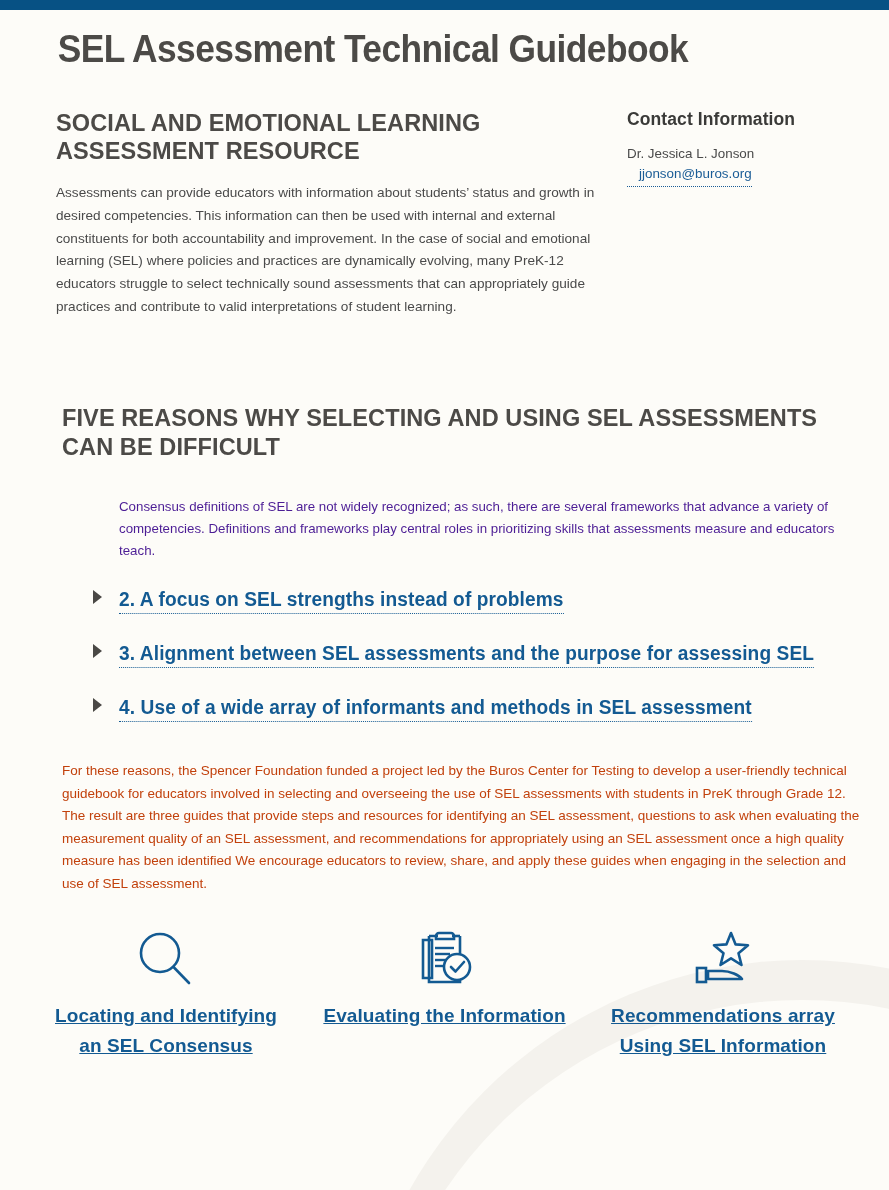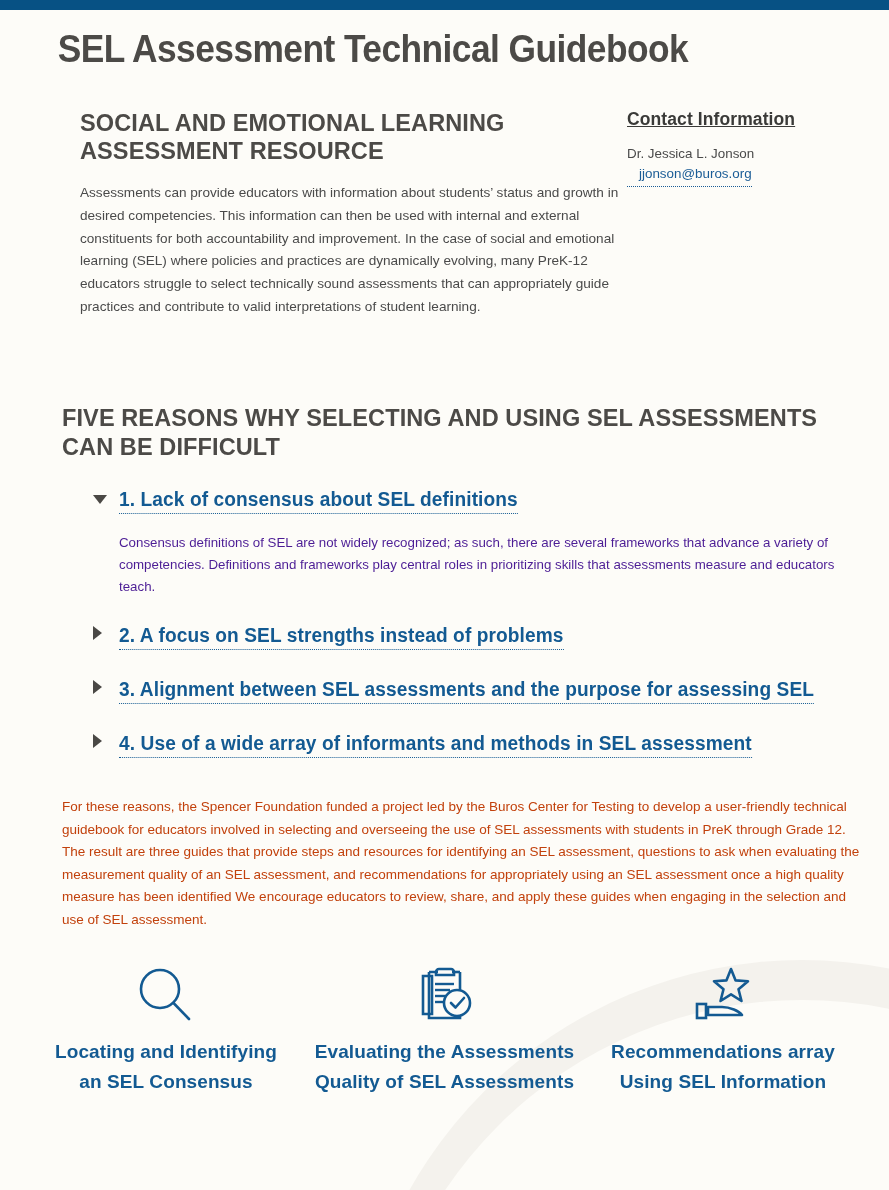--- a/index.html
+++ b/index.html
@@ -68,21 +68,21 @@
   }
 
   
   .top-cols {
     display: flex;
     padding: 38px 0 0 0;
     align-items: flex-start;
   }
   .col-left {
     width: 620px;
-    padding-left: 80px;
+    padding-left: 56px;
     box-sizing: border-box;
   }
   .col-right {
     width: 210px;
     padding-left: 7px;
     box-sizing: border-box;
   }
 
   .section-heading {
     margin: 0 0 16px 0;
@@ -103,21 +103,20 @@
     color: #4A4A4A;
   }
 
   .contact-heading {
     margin: 0 0 14px 0;
     font-size: 17.5px;
     font-weight: 700;
     color: #3A3A38;
     font-family: "Liberation Sans Narrow", "Liberation Sans", sans-serif;
     letter-spacing: 0.1px;
-    text-decoration: underline;
   }
   .contact-name {
     font-size: 13.4px;
     color: #4A4A4A;
     line-height: 1.55;
   }
   .contact-email {
     display: inline-block;
     font-size: 13.4px;
     color: #1A5C96;
@@ -233,20 +232,21 @@
     justify-content: center;
     margin-bottom: 10px;
   }
   .card-label {
     font-size: 19px;
     font-weight: 700;
     color: #135A92;
     line-height: 1.6;
     font-family: "Liberation Sans Narrow", "Liberation Sans", sans-serif;
     letter-spacing: 0.1px;
+    text-decoration: underline;
   }
 </style>
 </head>
 <body>
 
 <div class="watermark"></div>
 <div class="watermark2"></div>
 
 <div class="page">
 
@@ -265,24 +265,20 @@
       <a class="contact-email" href="#">jjonson@buros.org</a>
     </div>
   </div>
 
   <div class="reasons-wrap">
     <h2 class="reasons-heading">FIVE REASONS WHY SELECTING AND USING SEL ASSESSMENTS CAN BE DIFFICULT</h2>
 
     <div class="accordion">
 
       <div class="acc-item">
-        <div class="acc-head">
-          <span class="acc-marker"><span class="tri-down"></span></span>
-          <span class="acc-title">1. Lack of consensus about SEL definitions</span>
-        </div>
         <div class="acc-body">
           <p>Consensus definitions of SEL are not widely recognized; as such, there are several frameworks that advance a variety of competencies. Definitions and frameworks play central roles in prioritizing skills that assessments measure and educators teach.</p>
         </div>
       </div>
 
       <div class="acc-item">
         <div class="acc-head">
           <span class="acc-marker"><span class="tri-right"></span></span>
           <span class="acc-title">2. A focus on SEL strengths instead of problems</span>
         </div>
@@ -334,22 +330,21 @@
           <path d="M36 6 H44" stroke="#135A92" stroke-width="2.6"></path>
           <path d="M23 3 h12 a3 3 0 0 1 3 3 v3 H20 V6 a3 3 0 0 1 3 -3 z" stroke="#135A92" stroke-width="2.6" fill="none"></path>
           <line x1="19" y1="18" x2="38" y2="18" stroke="#135A92" stroke-width="2.4"></line>
           <line x1="19" y1="24" x2="34" y2="24" stroke="#135A92" stroke-width="2.4"></line>
           <line x1="19" y1="30" x2="32" y2="30" stroke="#135A92" stroke-width="2.4"></line>
           <line x1="19" y1="36" x2="30" y2="36" stroke="#135A92" stroke-width="2.4"></line>
           <circle cx="41" cy="37" r="13" stroke="#135A92" stroke-width="2.6" fill="#FDFCF8"></circle>
           <path d="M35 37 l4.5 4.5 L48 32" stroke="#135A92" stroke-width="2.6" fill="none" stroke-linecap="round" stroke-linejoin="round"></path>
         </svg>
       </div>
-      <div class="card-label">Evaluating the Assessments</div>
-      <div class="card-label">Quality of SEL Assessments</div>
+      <div class="card-label">Evaluating the Information</div>
     </div>
 
     <div class="card">
       <div class="card-icon">
         <svg width="62" height="60" viewBox="0 0 62 60" fill="none">
           <path d="M39 3 L43.6 14.4 L56 15.2 L46.5 23.3 L49.5 35 L39 28.4 L28.5 35 L31.5 23.3 L22 15.2 L34.4 14.4 Z" stroke="#135A92" stroke-width="2.6" fill="none" stroke-linejoin="round"></path>
           <rect x="5" y="38" width="9" height="14" stroke="#135A92" stroke-width="2.6" fill="none"></rect>
           <path d="M16 41 H30 C38 41 47 45 50 49 H16 Z" stroke="#135A92" stroke-width="2.6" fill="none" stroke-linejoin="round"></path>
         </svg>
       </div>

